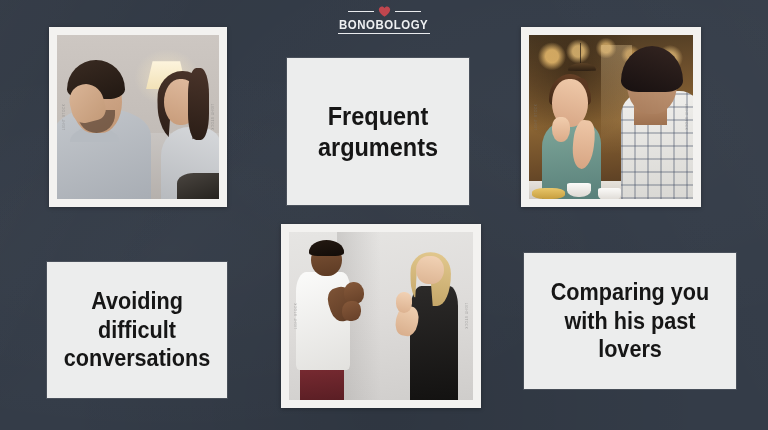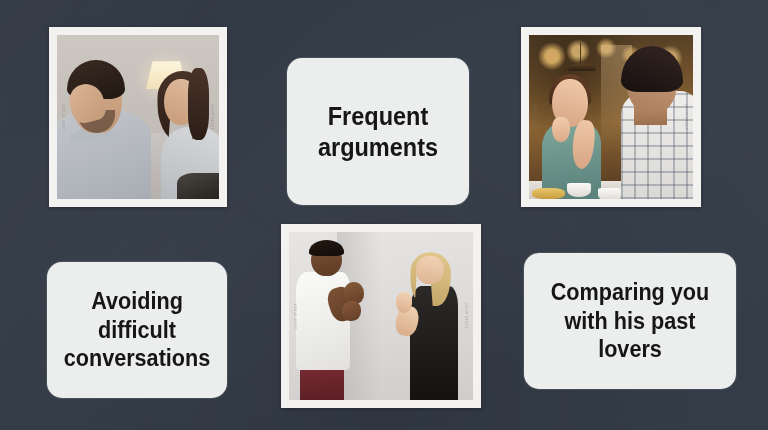--- a/index.html
+++ b/index.html
@@ -78,21 +78,20 @@
 
   
   .text-card {
     position: absolute;
     background: #eceded;
     display: flex;
     align-items: center;
     justify-content: center;
     text-align: center;
     box-shadow: 0 0 0 1px rgba(255,255,255,0.10);
-    border-radius: 15px;
   }
   .text-card p {
     font-family: "Liberation Sans Narrow", "Liberation Sans", sans-serif;
     font-weight: 700;
     color: #161616;
     line-height: 1.24;
     padding: 0 8px;
     transform: scaleX(0.94);
   }
 
@@ -280,20 +279,31 @@
   .aw-hand  { position:absolute; right:33%; top:36%; width:9%; height:12%;
       background:linear-gradient(190deg,#f2d3b6,#dbb08e); border-radius:46% 44% 50% 50%; }
 </style>
 </head>
 <body>
 
 <div id="canvas">
 
   <div id="bg-texture"></div>
 
+  <div id="logo">
+    <div id="logo-top">
+      <span class="logo-rule"></span>
+      <svg id="logo-heart" width="13" height="11" viewBox="0 0 24 21">
+        <path d="M12 20.5 C12 20.5 1.2 13.8 1.2 7.2 C1.2 3.5 4 1 7 1 C9.3 1 11.1 2.3 12 4 C12.9 2.3 14.7 1 17 1 C20 1 22.8 3.5 22.8 7.2 C22.8 13.8 12 20.5 12 20.5 Z" fill="#c0464e"></path>
+      </svg>
+      <span class="logo-rule"></span>
+    </div>
+    <div id="logo-word">BONOBOLOGY</div>
+    <div id="logo-baseline"></div>
+  </div>
 
   <div class="photo-frame" id="photo-bedroom">
     <div class="photo">
       <div class="bed-scene"></div>
       <div class="bed-wall"></div>
       <div class="lampglow"></div>
       <div class="lampshade"></div>
       <div class="lampbase"></div>
       <div class="bed-headboard"></div>
       <div class="wom-body"></div>

